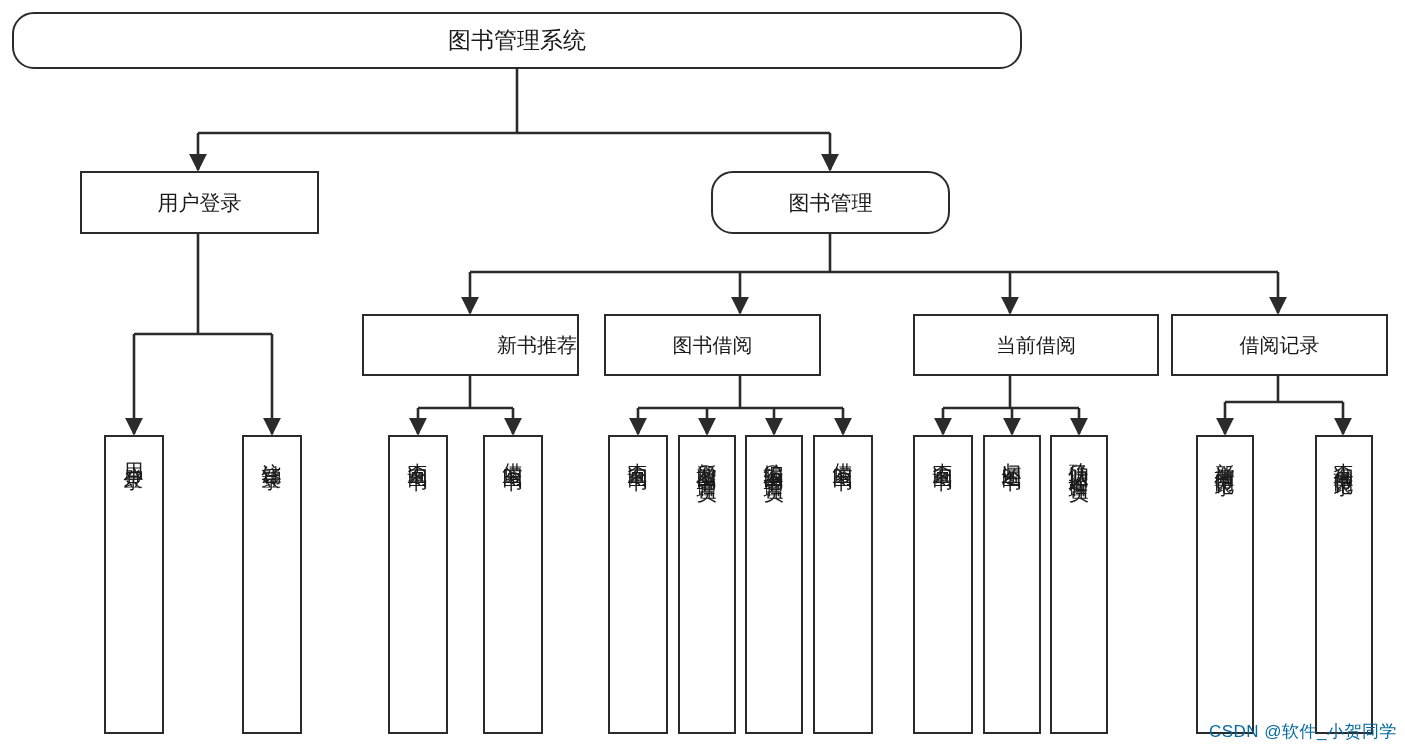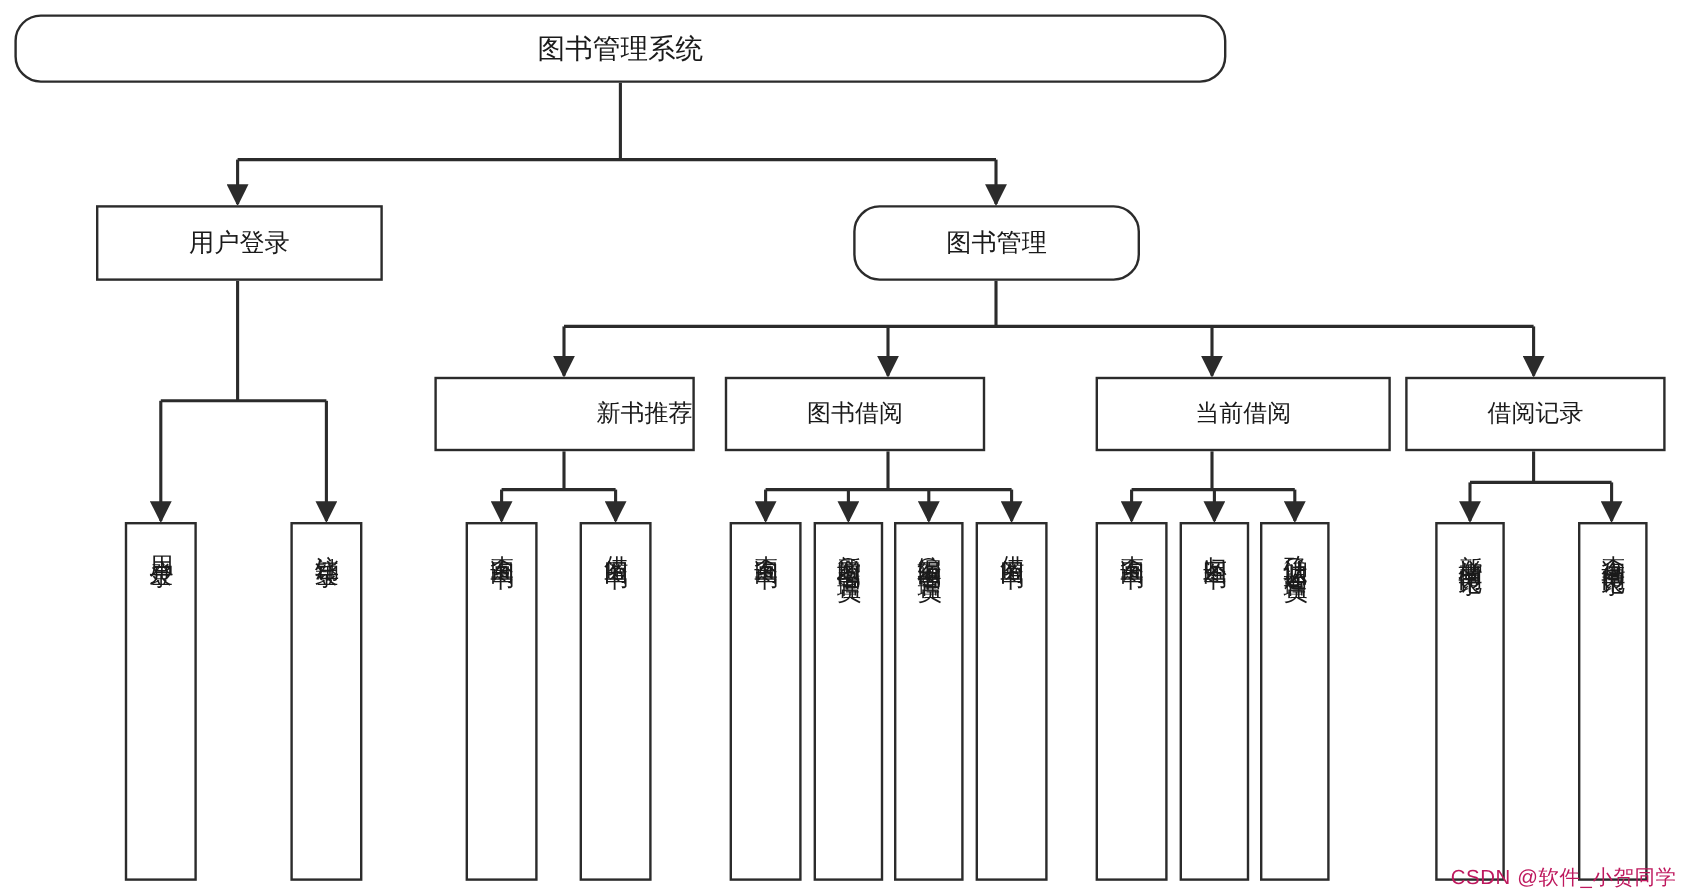--- a/index.html
+++ b/index.html
@@ -63,21 +63,21 @@
     text-orientation: upright;
     letter-spacing: 3px;
     line-height: 1.0;
     white-space: nowrap;
   }
   #watermark {
     position: absolute;
     right: 8px;
     bottom: 4px;
     font-size: 17px;
-    color: #be185d;
+    color: #0369a1;
     letter-spacing: 0.5px;
     white-space: nowrap;
     user-select: none;
   }
 </style>
 </head>
 <body>
 
 <div id="diagram-canvas">
 

